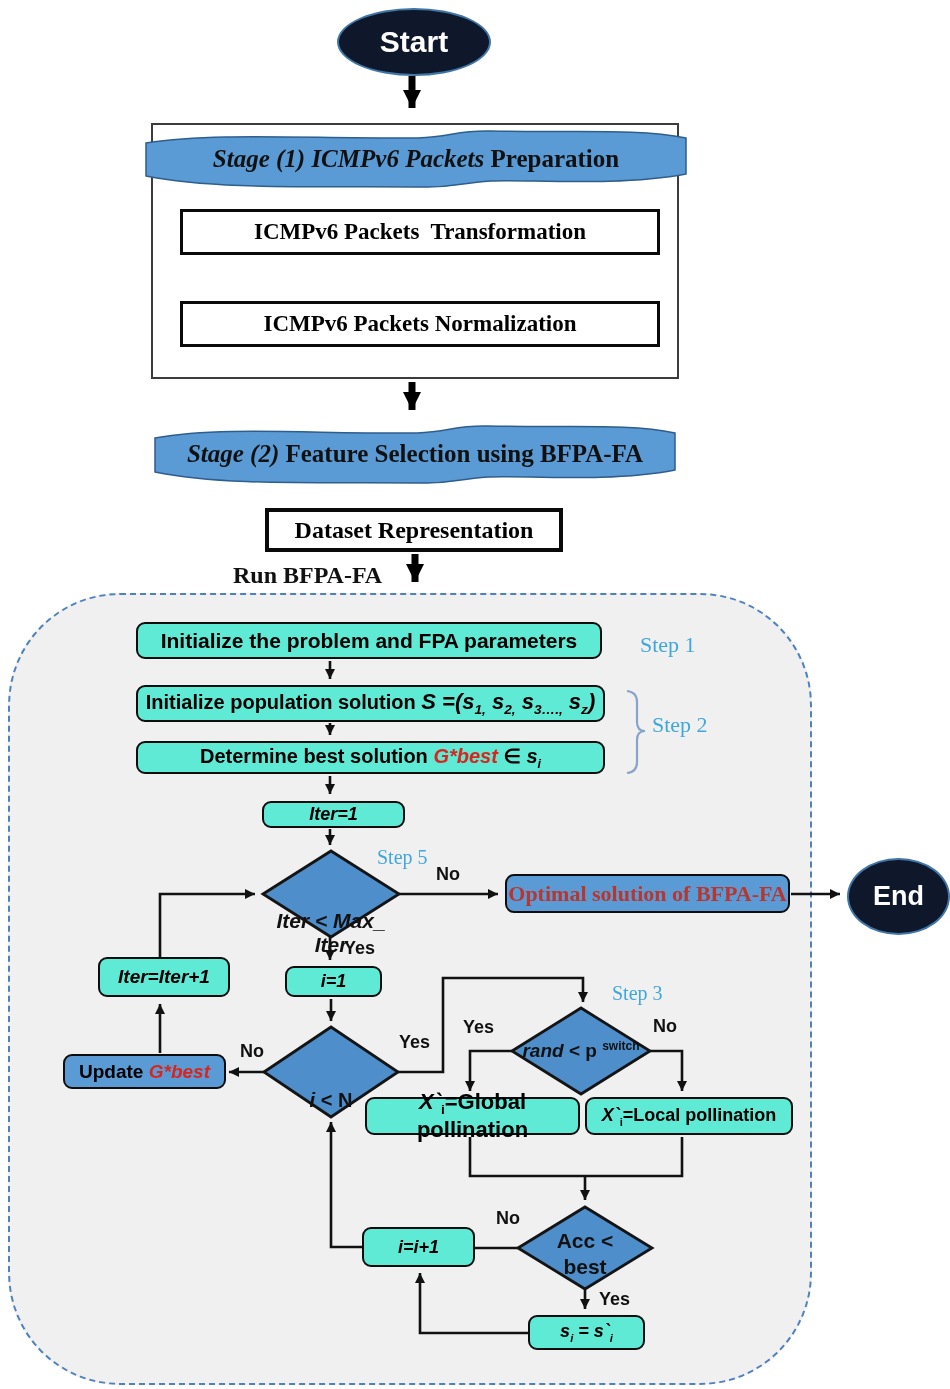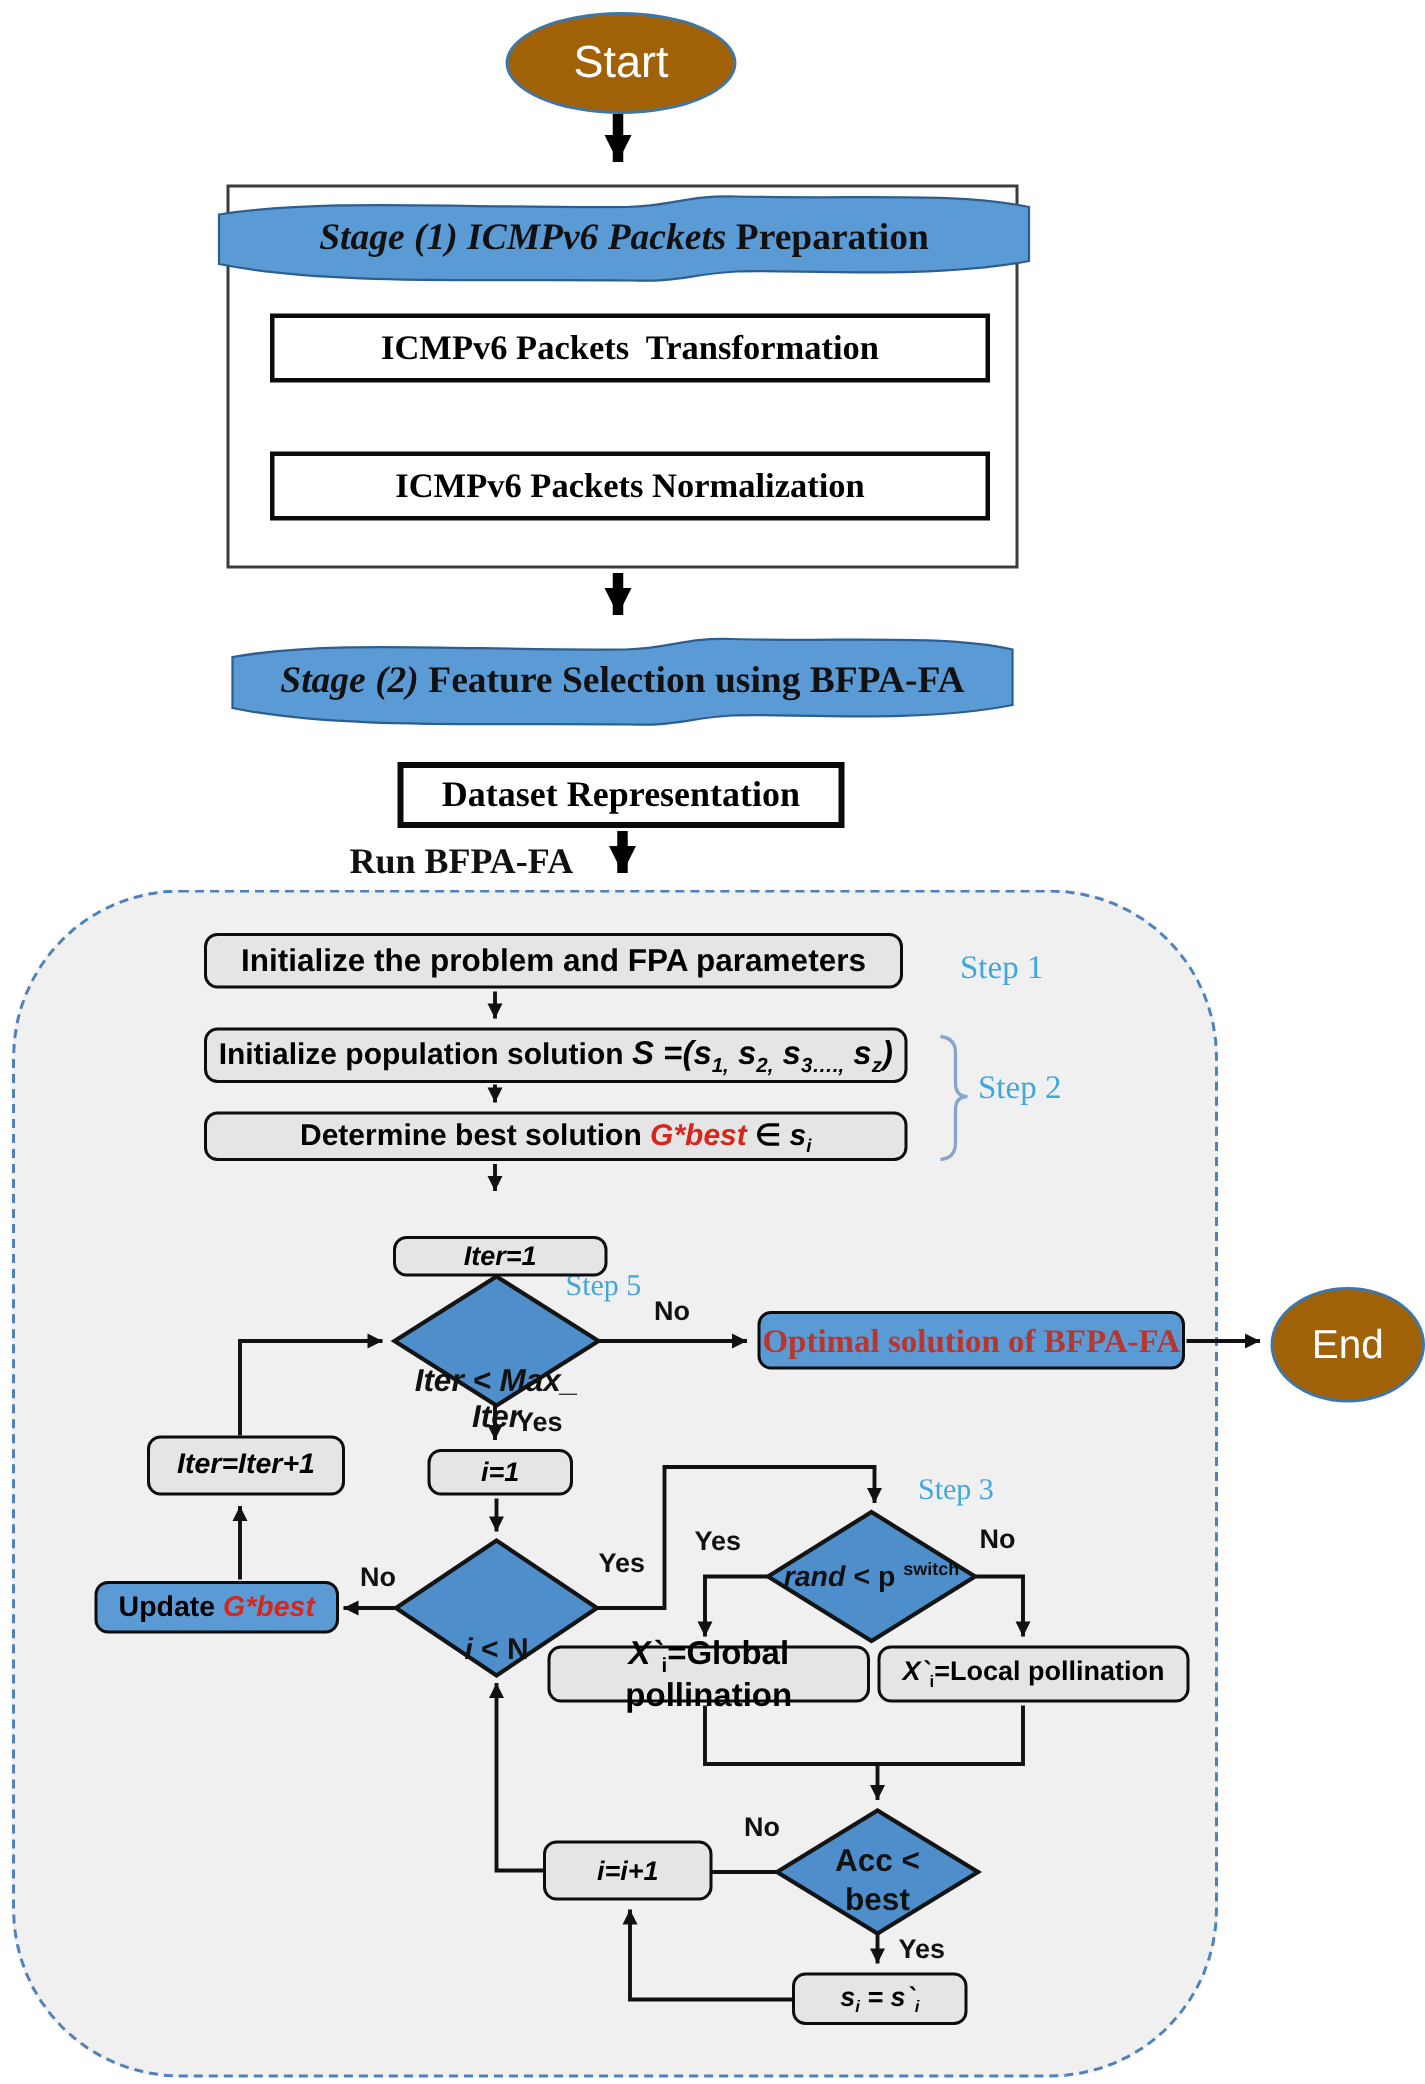--- a/index.html
+++ b/index.html
@@ -1,25 +1,25 @@
 <!DOCTYPE html>
 <html><head>
 <meta charset="utf-8">
 <style>
   html,body{margin:0;padding:0;background:#ffffff;}
   #fig{position:relative;width:950px;height:1389px;background:#ffffff;overflow:hidden;
        font-family:"Liberation Sans",sans-serif;}
   .abs{position:absolute;}
   .serif{font-family:"Liberation Serif",serif;}
   .ctr{display:flex;align-items:center;justify-content:center;text-align:center;}
-  .ellipse{border-radius:50%;background:#a16207;border:2px solid #3f76a8;color:#ffffff;
-           font-weight:normal;}
+  .ellipse{border-radius:50%;background:#0f172a;border:2px solid #3f76a8;color:#ffffff;
+           font-weight:bold;}
   .frame{background:#ffffff;border:2px solid #3c3c3c;}
   .sqbox{background:#ffffff;border:3px solid #0a0a0a;font-weight:bold;}
-  .rbox{background:#e5e5e5;border:2.5px solid #0d0d0d;border-radius:9px;font-weight:bold;}
+  .rbox{background:#5eead4;border:2.5px solid #0d0d0d;border-radius:9px;font-weight:bold;}
   .bluebox{background:#5b9bd5;}
   .bannertxt{font-weight:bold;color:#111111;}
   .steplbl{color:#3fa7dc;font-family:"Liberation Serif",serif;font-size:22px;text-align:center;}
   .yn{font-weight:bold;font-size:18px;color:#111111;}
   .dlbl{font-weight:bold;color:#111111;}
   .red{color:#d9261c;}
   .it{font-style:italic;}
   svg{display:block;}
   sub{font-size:0.62em;}
 </style>
@@ -143,21 +143,21 @@
       <span style="white-space:pre;">Initialize population solution </span><span class="it" style="font-size:22px;"><span>S =(s</span><sub>1,</sub><span style="white-space:pre;"> s</span><sub>2,</sub><span style="white-space:pre;"> s</span><sub>3….,</sub><span style="white-space:pre;"> s</span><sub>z</sub><span>)</span></span>
     </span>
   </div>
 
   <div class="abs rbox ctr" style="left:136px;top:741px;width:465px;height:29px;font-size:20px;">
     <span>
       <span style="white-space:pre;">Determine best solution </span><span class="it red">G*best</span><span style="white-space:pre;"> ∈ </span><span class="it"><span>s</span><sub>i</sub></span>
     </span>
   </div>
 
-  <div class="abs rbox ctr it" style="left:262px;top:824px;width:139px;height:23px;font-size:18px;">
+  <div class="abs rbox ctr it" style="left:262px;top:801px;width:139px;height:23px;font-size:18px;">
     <span>Iter=1</span>
   </div>
 
   <div class="abs ctr dlbl it" style="left:266px;top:931px;width:130px;height:26px;font-size:21px;align-items:flex-end;">
     <span>Iter &lt; Max_ Iter</span>
   </div>
 
   <div class="abs ctr dlbl" style="left:281px;top:1058px;width:100px;height:28px;font-size:20px;margin-top:28px;">
     <span><span class="it">i</span><span style="white-space:pre;"> &lt; N</span></span>
   </div>

